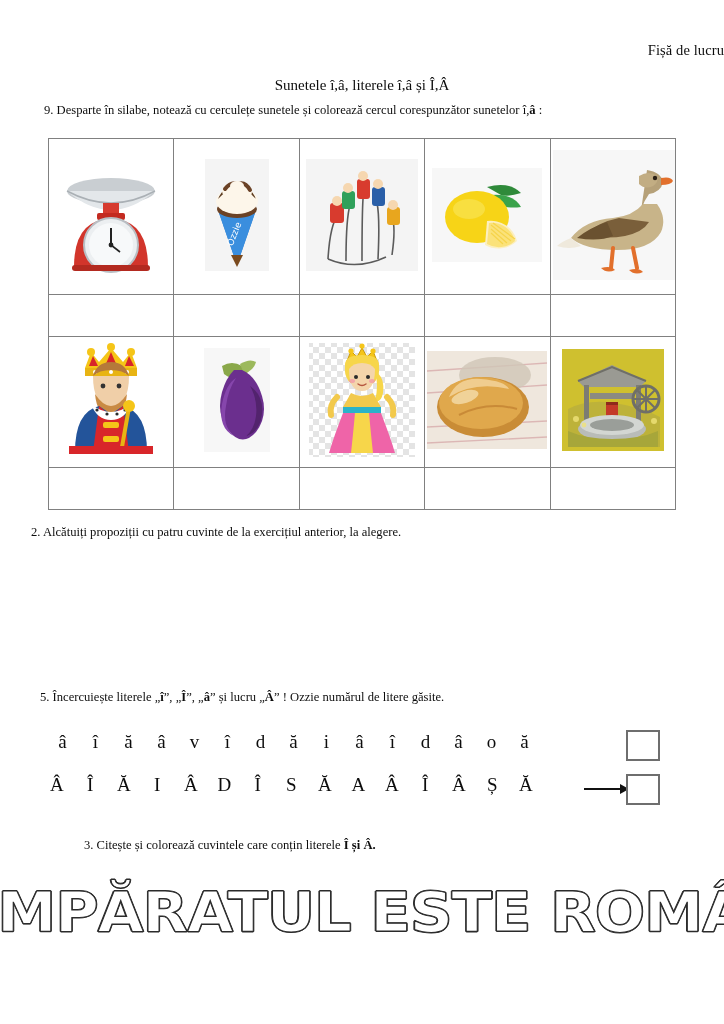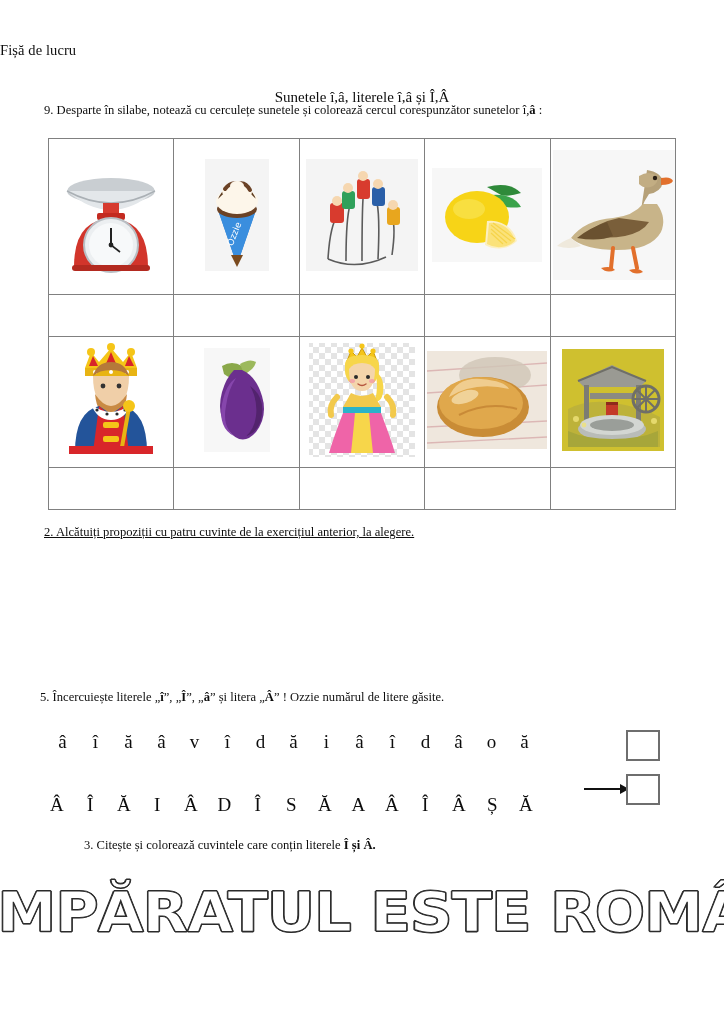--- a/index.html
+++ b/index.html
@@ -16,50 +16,50 @@
     overflow: hidden;
   }
   .page {
     position: absolute;
     inset: 0;
     padding: 0;
   }
 
   
   .doc-title {
-    text-align: left;
+    text-align: right;
     font-size: 14.5px;
     line-height: 1;
     margin: 0;
     position: absolute;
     left: 0; right: 0;
     top: 43px;
     letter-spacing: .1px;
   }
   .doc-subtitle {
     text-align: center;
     font-size: 15px;
     line-height: 1;
-    margin: 16px;
+    margin: 4px;
     position: absolute;
     left: 0; right: 0;
     top: 74px;
   }
 
   
   .instruction {
     position: absolute;
     font-size: 12.6px;
     line-height: 1.2;
     white-space: nowrap;
   }
   .instruction b { font-weight: 700; }
 
   #instr-1 { left: 44px; top: 103px; }
-  #instr-2 { left: 44px; top: 525px; text-decoration: underline; }
+  #instr-2 { left: 31px; top: 525px; }
   #instr-3 { left: 40px; top: 690px; }
   #instr-4 { left: 40px; top: 838px; margin-left: 44px; }
 
   
   .pic-table {
     position: absolute;
     left: 48px;
     top: 138px;
     width: 628px;
     border-collapse: collapse;
@@ -83,21 +83,21 @@
   
   .letters-row {
     position: absolute;
     font-family: "Liberation Serif", "DejaVu Serif", serif;
     font-weight: 400;
     font-size: 19px;
     letter-spacing: 0;
     white-space: nowrap;
   }
   #letters-lower { left: 46px; top: 731px; }
-  #letters-upper { left: 40px; top: 794px; }
+  #letters-upper { left: 40px; top: 774px; }
   .letters-row span.glyph {
     display: inline-block;
     width: 33px;
     text-align: center;
   }
   #letters-upper span.glyph { width: 33.5px; }
 
   .answer-box {
     position: absolute;
     width: 34px;
@@ -413,21 +413,21 @@
         <td></td>
         <td></td>
         <td></td>
         <td></td>
       </tr>
     </tbody>
   </table>
 
   <div class="instruction" id="instr-2">2. Alcătuiți propoziții cu patru cuvinte de la exercițiul anterior, la alegere.</div>
 
-  <div class="instruction" id="instr-3"><span>5. Încercuiește literele „</span><b>î</b><span>”, „</span><b>Î</b><span>”, „</span><b>â</b><span>” și litera  „</span><b>Â</b><span>” !   Ozzie numărul de litere găsite.</span></div>
+  <div class="instruction" id="instr-3"><span>5. Încercuiește literele „</span><b>î</b><span>”, „</span><b>Î</b><span>”, „</span><b>â</b><span>” și lucru  „</span><b>Â</b><span>” !   Ozzie numărul de litere găsite.</span></div>
 
   <div class="letters-row" id="letters-lower"><span class="glyph">â</span><span class="glyph">î</span><span class="glyph">ă</span><span class="glyph">â</span><span class="glyph">v</span><span class="glyph">î</span><span class="glyph">d</span><span class="glyph">ă</span><span class="glyph">i</span><span class="glyph">â</span><span class="glyph">î</span><span class="glyph">d</span><span class="glyph">â</span><span class="glyph">o</span><span class="glyph">ă</span></div>
   <div class="letters-row" id="letters-upper"><span class="glyph">Â</span><span class="glyph">Î</span><span class="glyph">Ă</span><span class="glyph">I</span><span class="glyph">Â</span><span class="glyph">D</span><span class="glyph">Î</span><span class="glyph">S</span><span class="glyph">Ă</span><span class="glyph">A</span><span class="glyph">Â</span><span class="glyph">Î</span><span class="glyph">Â</span><span class="glyph">Ș</span><span class="glyph">Ă</span></div>
 
   <div class="answer-box" id="answer-box-1"></div>
   <div class="arrow"></div>
   <div class="answer-box" id="answer-box-2"></div>
 
   <div class="instruction" id="instr-4"><span>3. Citește și colorează cuvintele care conțin literele </span><b>Î și Â.</b></div>
 

